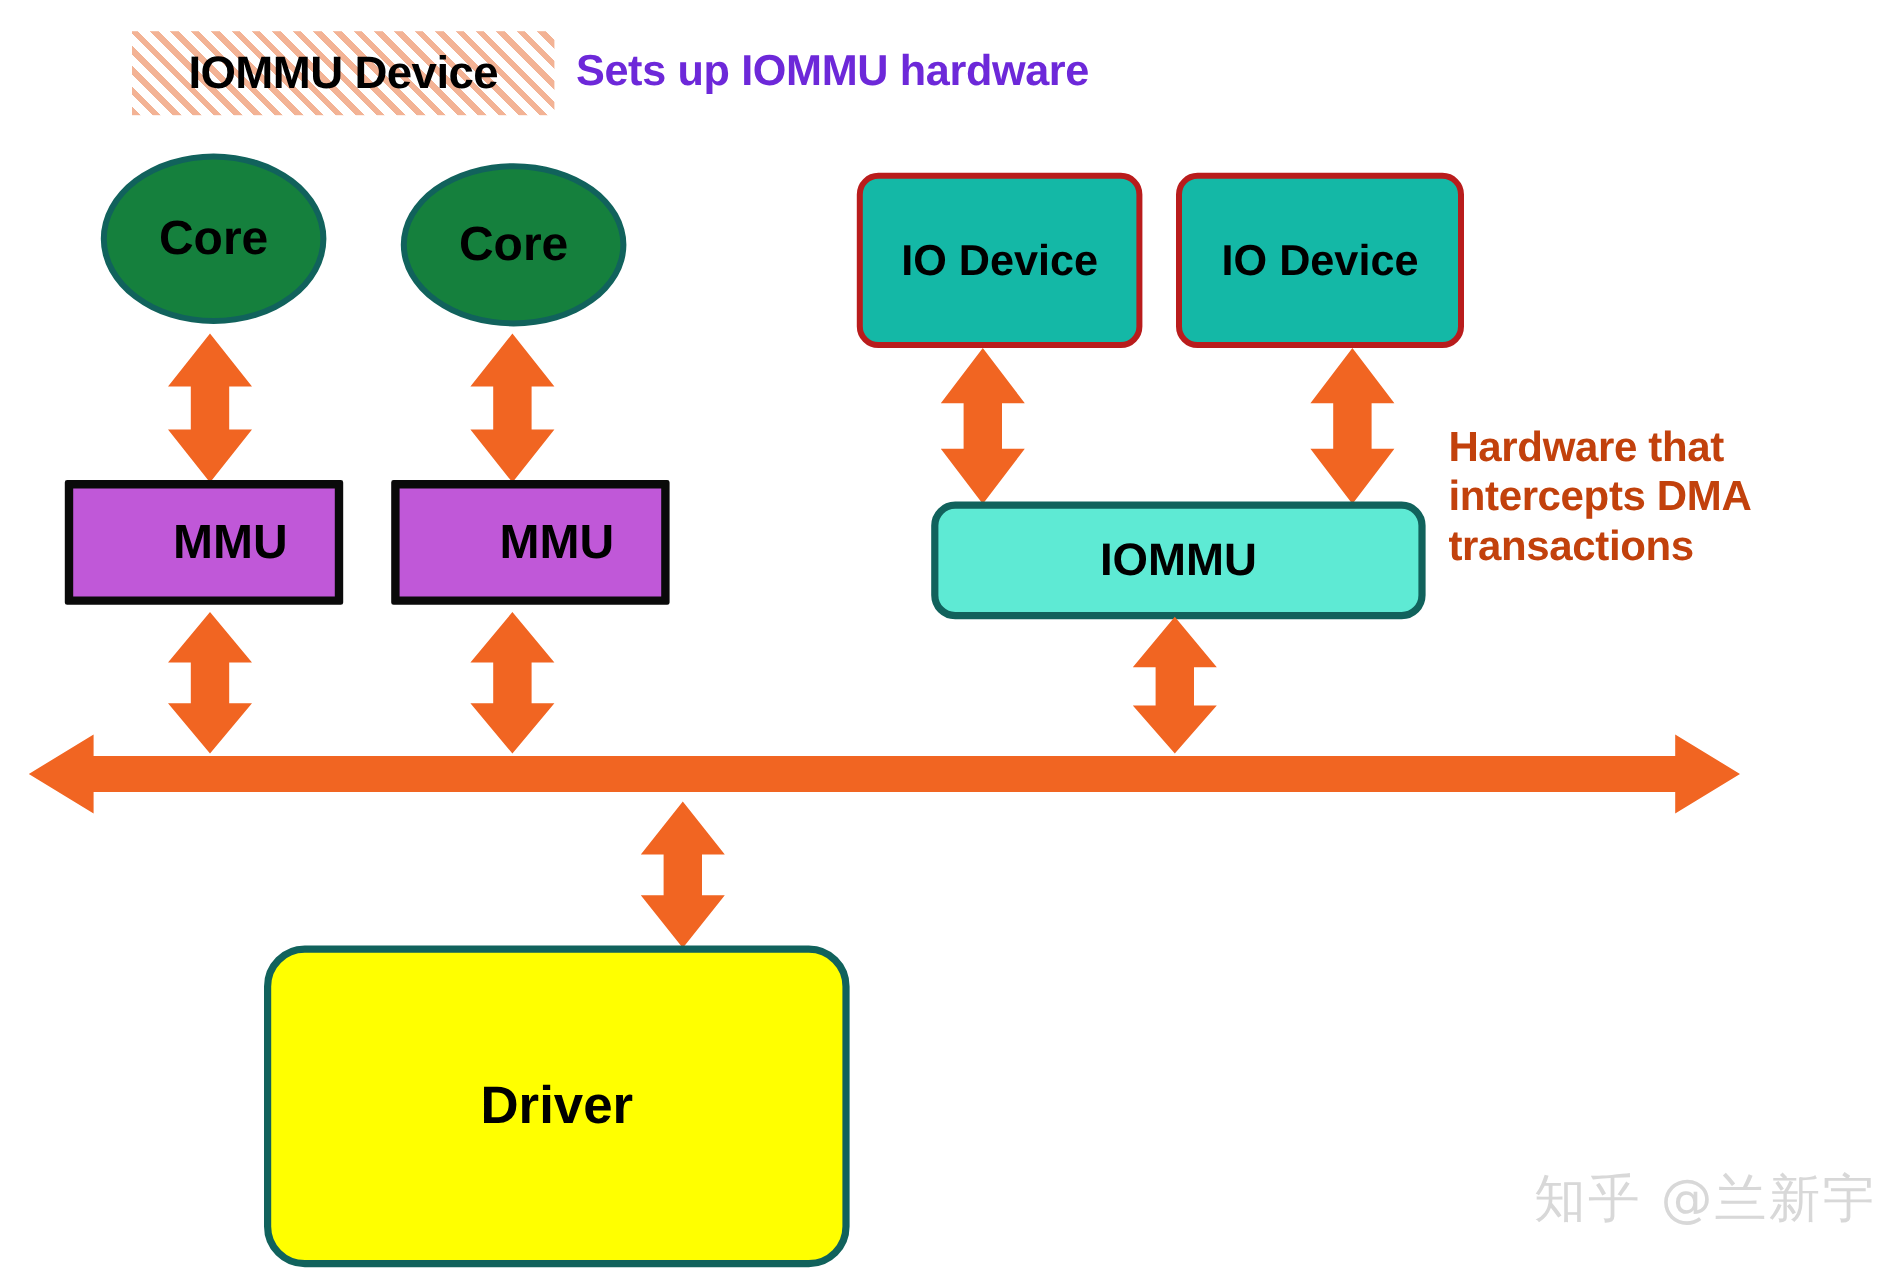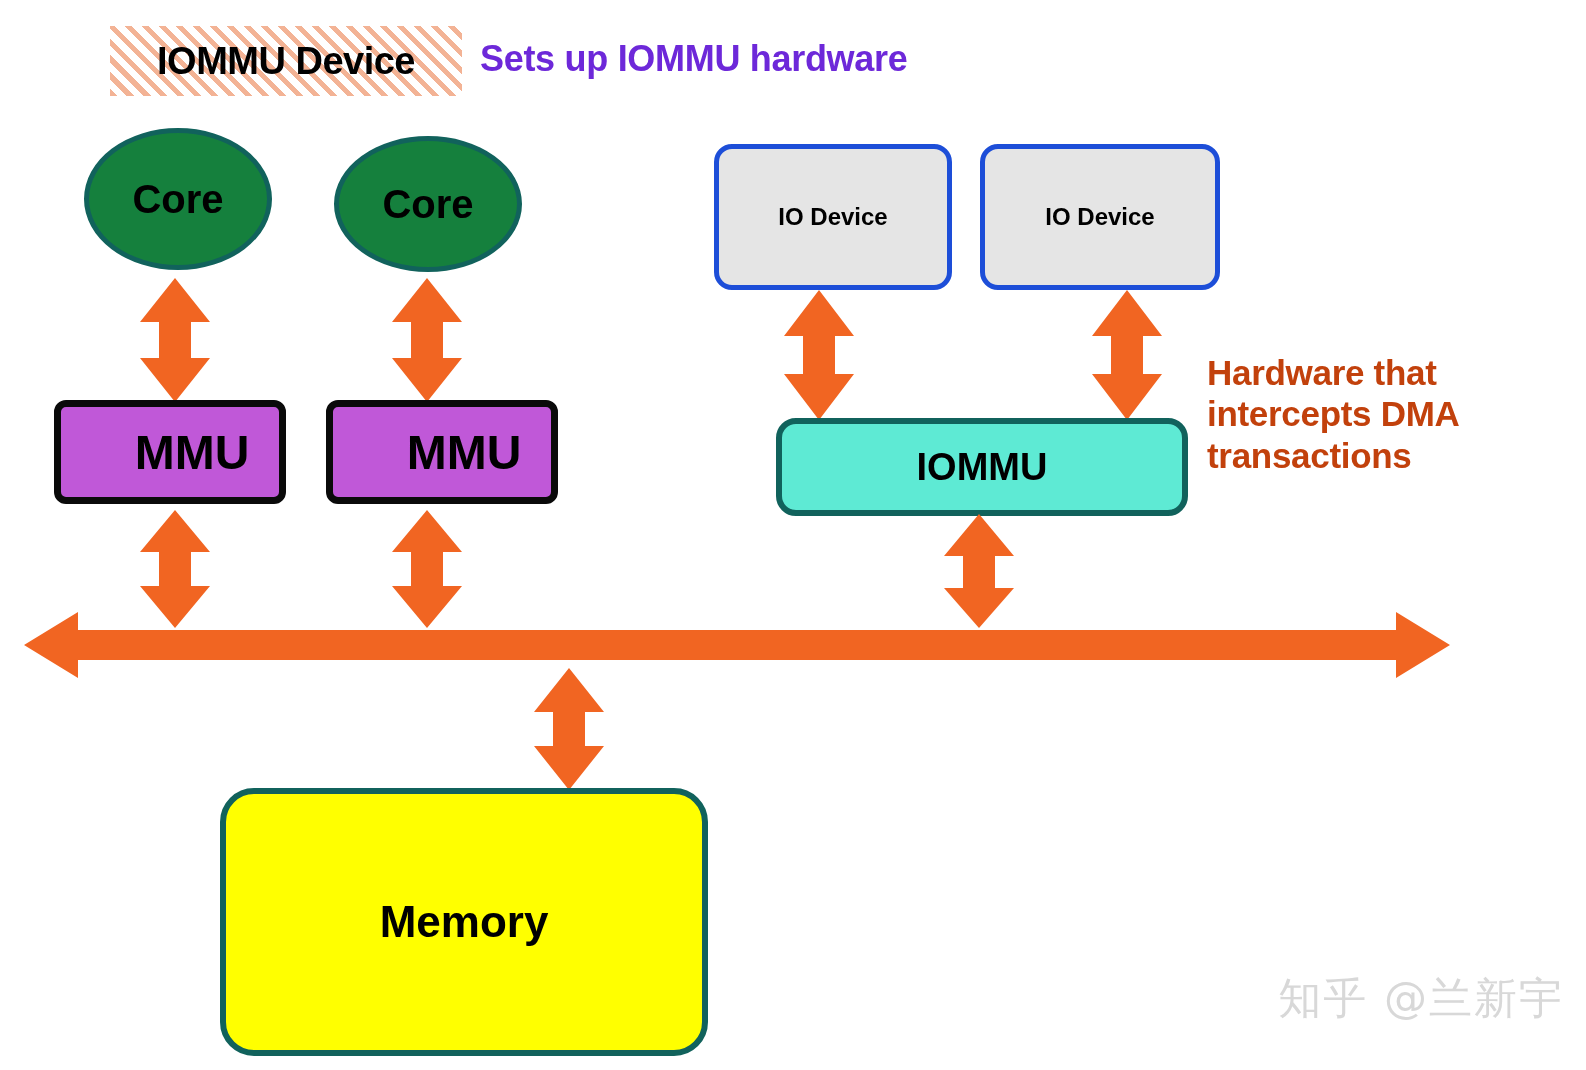--- a/index.html
+++ b/index.html
@@ -65,30 +65,30 @@
     font-weight: bold;
     text-align: center;
   }
   .core {
     border-radius: 50%;
     background: #15803d;
     border: 5px solid #11625c;
     font-size: 40px;
   }
   .iodev {
-    background: #e5e5e5;
-    border: 5px solid #1d4ed8;
+    background: #14b8a6;
+    border: 5px solid #b91c1c;
     border-radius: 18px;
-    font-size: 24px;
+    font-size: 36px;
   }
   .mmu {
     background: #c058d8;
     border: 7px solid #0a0a0a;
-    border-radius: 12px;
-    font-size: 48px;
+    border-radius: 2px;
+    font-size: 40px;
     padding-left: 44px;
   }
   .iommu {
     background: #5eead4;
     border: 6px solid #11625c;
     border-radius: 20px;
     font-size: 38px;
   }
   .memory {
     background: #ffff00;
@@ -216,18 +216,18 @@
     </svg>
   </div>
 
   <div class="v-arrow" style="left:532px; top:666px;">
     <svg width="74" height="126" viewBox="0 0 74 126">
       <polygon points="37,2 72,46 53,46 53,80 72,80 37,124 2,80 21,80 21,46 2,46" fill="#f16522"></polygon>
     </svg>
   </div>
 
   <div class="node memory" style="left:220px; top:788px; width:488px; height:268px;">
-    <span>Memory</span>
+    <span>Driver</span>
   </div>
 
   <div class="watermark">知乎 @兰新宇</div>
 
 </div>
 
 </body></html>

